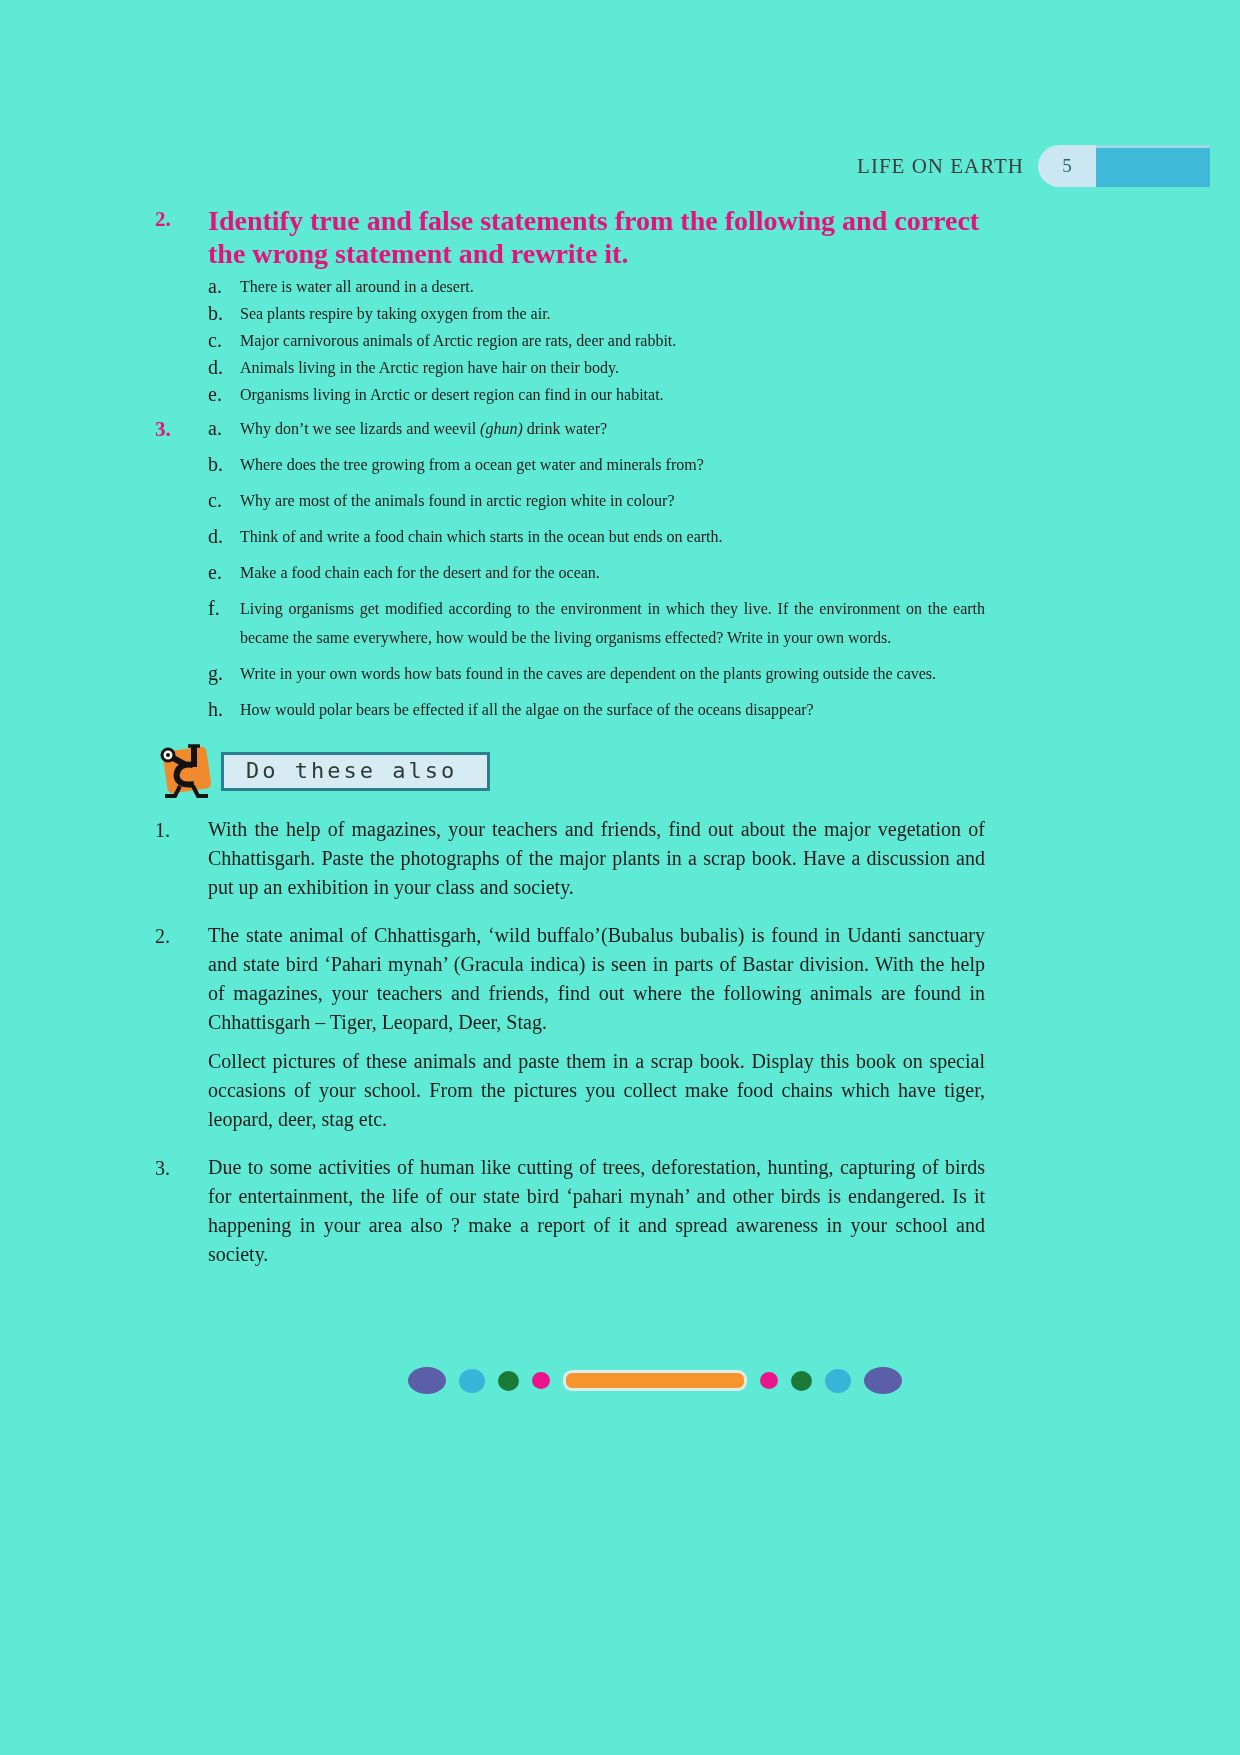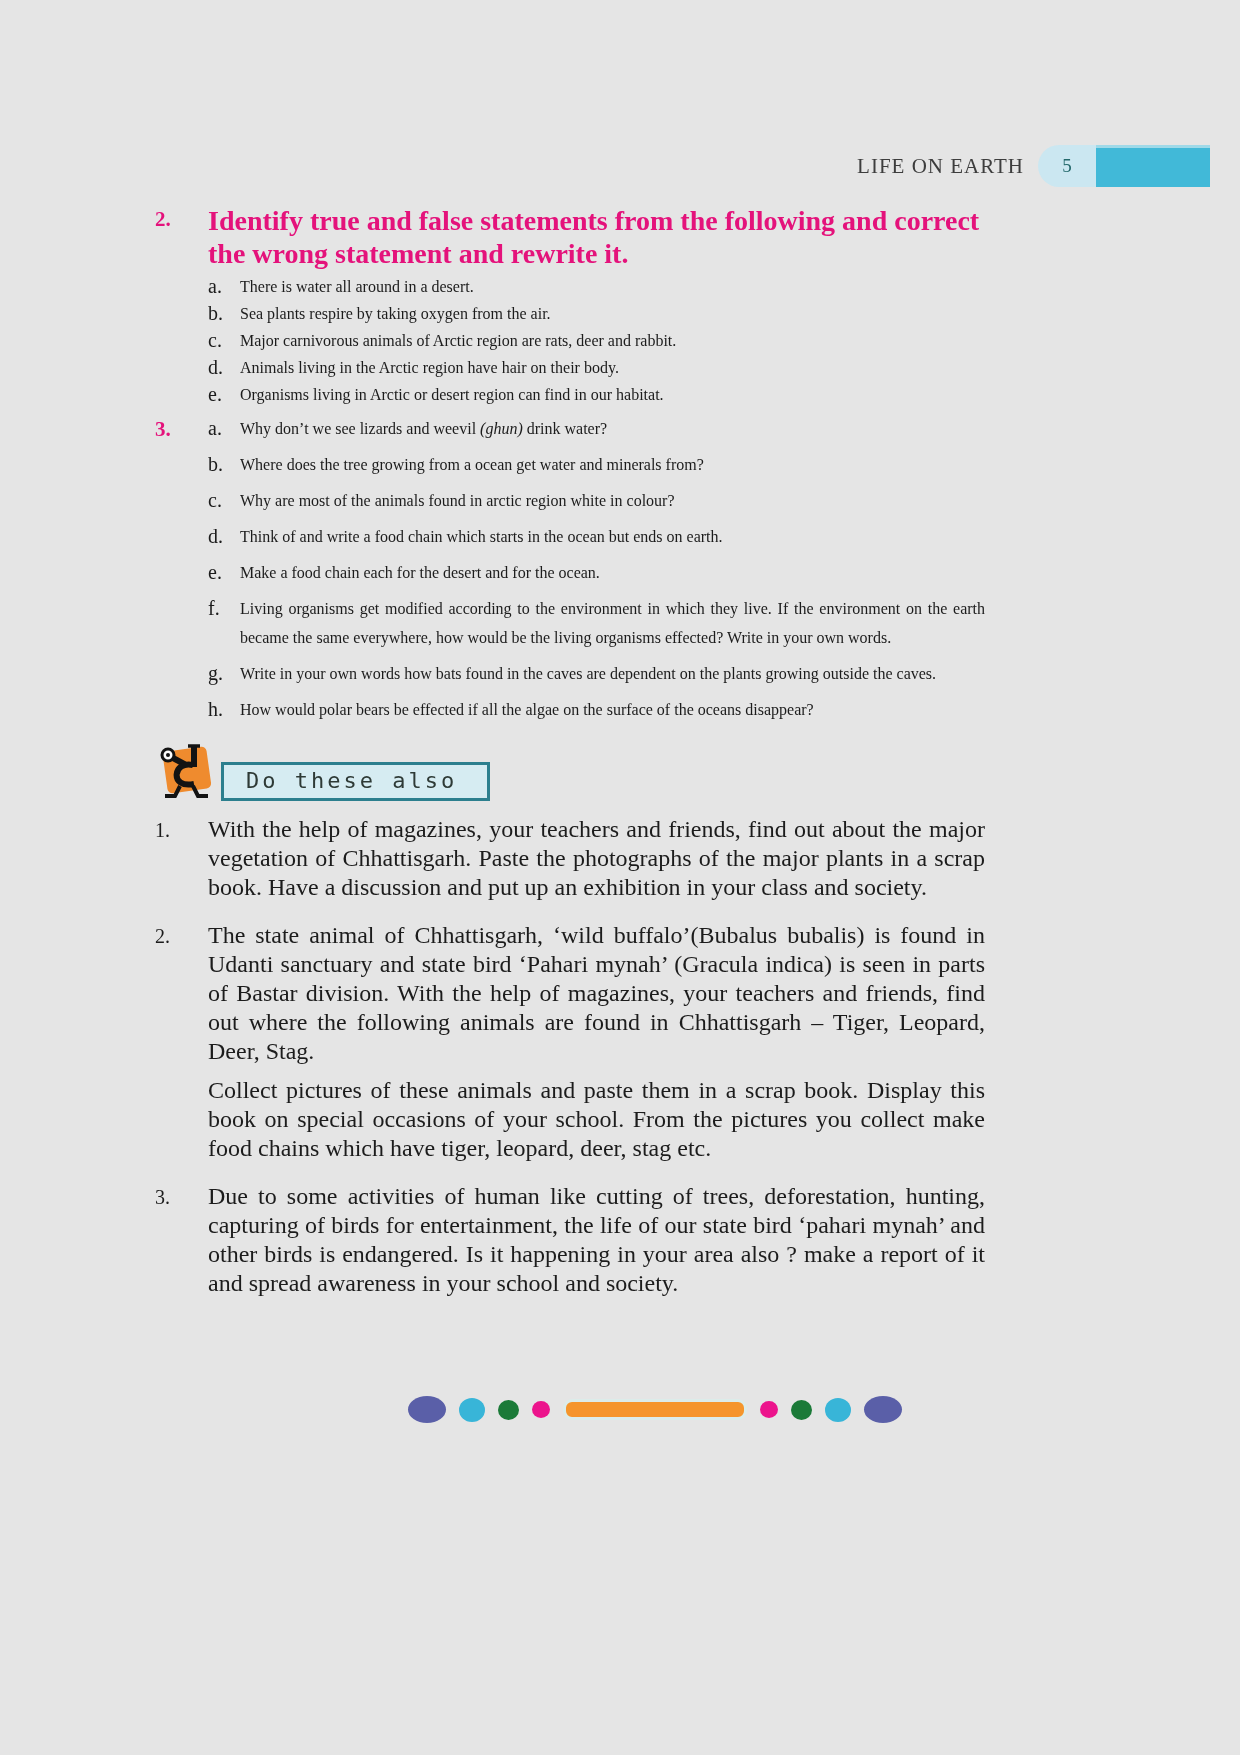--- a/index.html
+++ b/index.html
@@ -1,20 +1,20 @@
 <!DOCTYPE html>
 <html><head>
 <meta charset="utf-8">
 <style>
   html, body { margin: 0; padding: 0; background: #ffffff; }
   .page {
     position: relative;
     width: 1240px;
     height: 1755px;
-    background: #e5e5e5;
+    background: #5eead4;
     font-family: "Liberation Serif", serif;
     color: #1c1c1c;
     overflow: hidden;
   }
   
   .header {
     display: flex;
     align-items: center;
     justify-content: flex-end;
     margin-top: 144px;
@@ -64,40 +64,40 @@
   .tight .letter, .tight .subtext { line-height: 27px; }
   .roomy .subrow { margin-bottom: 7px; }
   .roomy .letter, .roomy .subtext { line-height: 29px; }
   .just { text-align: justify; }
   .it { font-style: italic; }
   .q2 { margin-bottom: 4px; }
   .q3 { margin-top: 6px; }
   
   .dothese-row {
     display: flex;
-    align-items: flex-end;
+    align-items: center;
     margin: 10px 0 14px -2px;
   }
   .micro-icon { width: 66px; height: 60px; flex: 0 0 66px; }
   .dothese-box {
     margin-left: 2px;
     background: #d6ecf2;
     border: 3px solid #2c7f8e;
     padding: 3px 30px 5px 22px;
     font-family: "DejaVu Sans Mono", monospace;
     font-size: 22px;
     letter-spacing: 3px;
     color: #2e3a36;
   }
   
   .act { margin-bottom: 9px; }
   .act .qnum { color: #1c1c1c; font-size: 20px; }
   .act p {
     margin: 0 0 10px 0;
-    font-size: 24px;
+    font-size: 20px;
     line-height: 29px;
   }
   
   .divider {
     display: flex;
     align-items: center;
     justify-content: center;
     gap: 13px;
     margin-top: 88px;
     margin-left: 70px;

